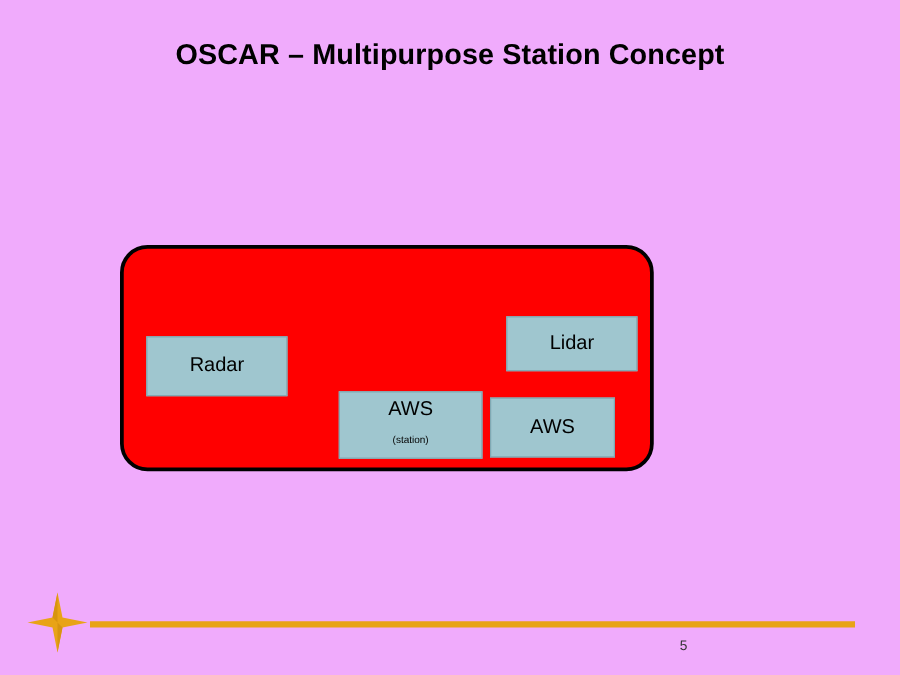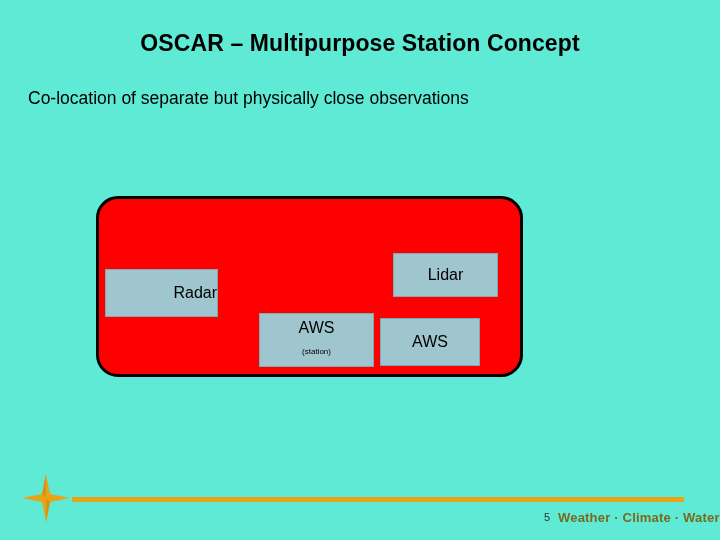--- a/index.html
+++ b/index.html
@@ -11,21 +11,21 @@
     height: 540px;
     background: #ffffff;
     font-family: "Liberation Sans", sans-serif;
     overflow: hidden;
     position: relative;
   }
   .slide {
     position: relative;
     width: 720px;
     height: 540px;
-    background: #5eead4;
+    background: #f0abfc;
   }
   .slide-title {
     position: absolute;
     left: 0;
     top: 30px;
     width: 720px;
     text-align: center;
     font-size: 23px;
     color: #000000;
     font-weight: bold;
@@ -59,28 +59,28 @@
   }
   .node {
     position: absolute;
     background: #9fc6cf;
     border: 1px solid #7fa9b3;
     box-sizing: border-box;
     display: flex;
     align-items: center;
     justify-content: center;
     color: #000000;
+    margin-left: 12px;
   }
   .node-radar {
     left: 105px;
     top: 269px;
     width: 113px;
     height: 48px;
     font-size: 16px;
-    justify-content: flex-end;
   }
   .node-lidar {
     left: 393px;
     top: 253px;
     width: 105px;
     height: 44px;
     font-size: 16px;
   }
   .node-aws-research {
     left: 259px;
@@ -141,21 +141,20 @@
     letter-spacing: 0.2px;
   }
 </style>
 </head>
 <body>
 
 <div class="slide">
 
   <div class="slide-title">OSCAR – Multipurpose Station Concept</div>
 
-  <div class="subtitle">Co-location of separate but physically close observations</div>
 
   <div class="red-box"></div>
 
 
   <div class="node node-radar">
     <span>Radar</span>
   </div>
 
   <div class="node node-lidar">
     <span>Lidar</span>
@@ -173,15 +172,14 @@
   <div class="footer-bar"></div>
 
   <svg class="compass" viewBox="0 0 52 52">
     <polygon points="26,2 30,22 50,26 30,30 26,50 22,30 2,26 22,22" fill="#e8a317"></polygon>
     <polygon points="26,2 26,26 22,22" fill="#d79410"></polygon>
     <polygon points="26,50 26,26 30,30" fill="#d79410"></polygon>
   </svg>
 
   <div class="page-number">5</div>
 
-  <div class="brand">Weather · Climate · Water</div>
 
 </div>
 
 </body></html>

